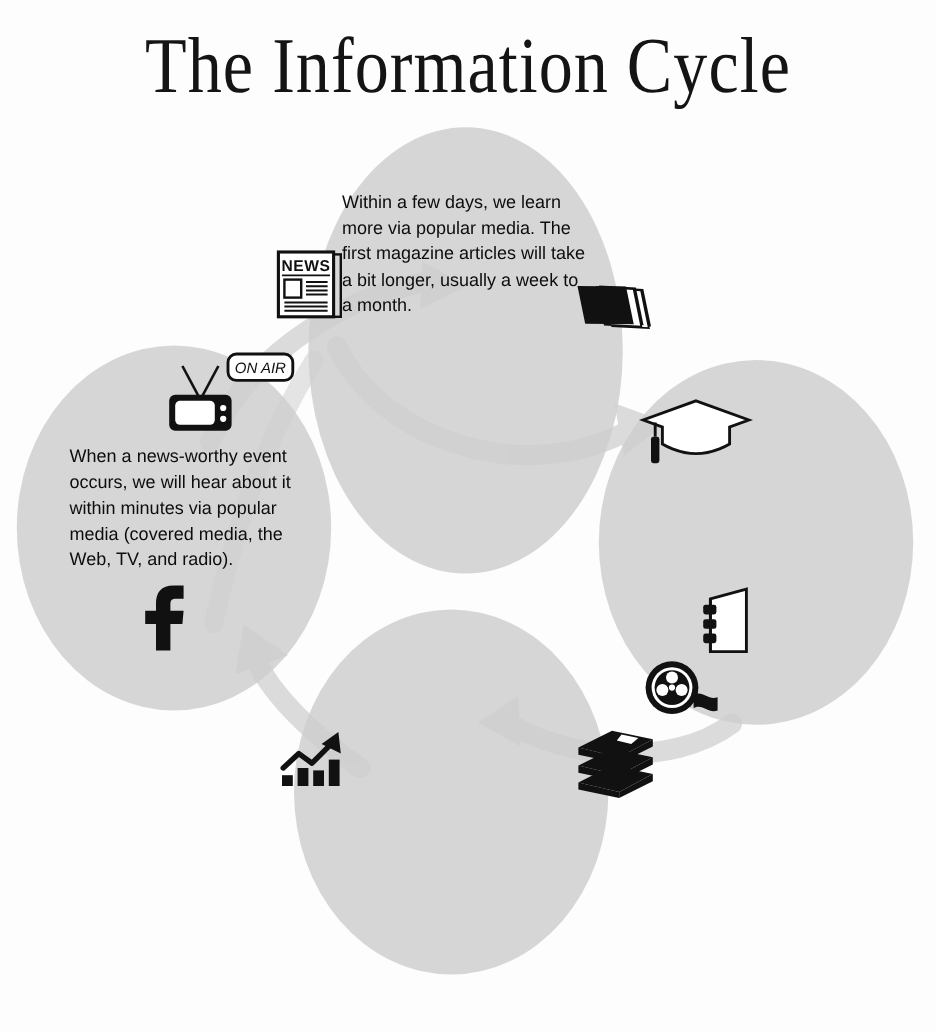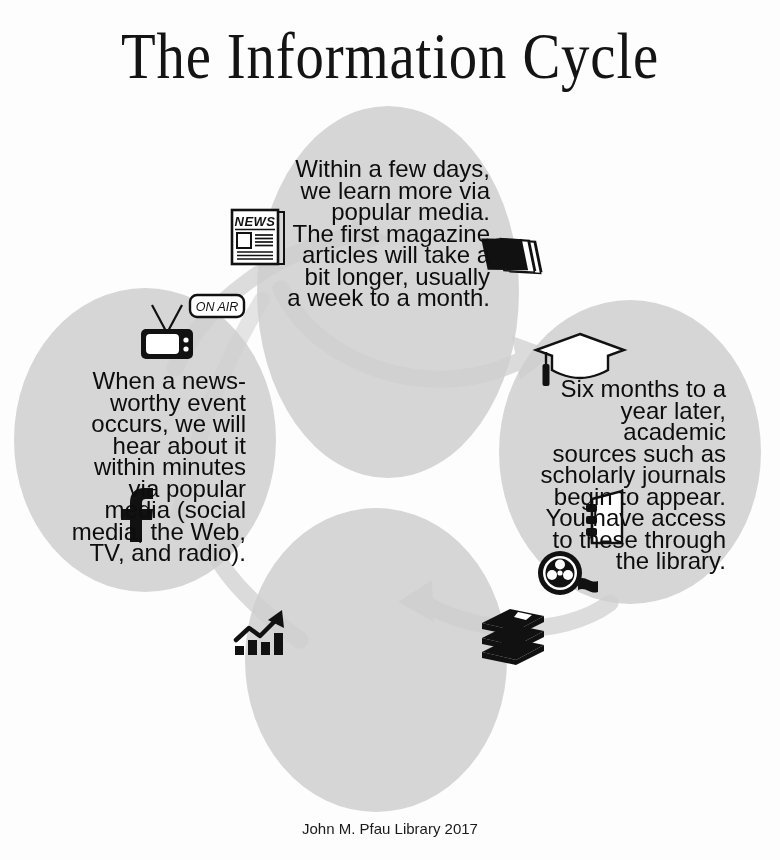--- a/index.html
+++ b/index.html
@@ -45,23 +45,23 @@
     color: #1a1a1a;
   }
   svg.layer {
     position: absolute;
     left: 0; top: 0;
     width: 780px;
     height: 860px;
   }
   .node-text {
     position: absolute;
-    text-align: right;
+    text-align: left;
     color: #0d0d0d;
-    font-size: 24px;
+    font-size: 15px;
     line-height: 21.5px;
     white-space: pre-line;
   }
   #text-breaking { left: 285px; top: 158px; width: 205px; }
   #text-popular  { left: 58px;  top: 370px; width: 188px; }
   #text-scholarly{ left: 534px; top: 378px; width: 192px; }
   #text-books    { left: 283px; top: 568px; width: 186px; }
   .icon-box { position: absolute; }
 </style>
 </head>
@@ -99,21 +99,21 @@
       <path d="M196,562 L203,520 L240,546 Z" fill="#cfcfcf"></path>
     </g>
 
     <g opacity="0.55">
       <path d="M262,300 C225,360 200,420 178,520" fill="none" stroke="#cfcfcf" stroke-width="16" stroke-linecap="round"></path>
     </g>
   </svg>
 
   <div class="title">The Information Cycle</div>
 
-  <div class="icon-box" style="left:228px; top:207px; width:62px; height:62px;font-style:italic;">
+  <div class="icon-box" style="left:228px; top:207px; width:62px; height:62px;">
     <svg viewBox="0 0 62 62" width="62" height="62">
       <rect x="10" y="5" width="46" height="52" fill="#d8d8d8" stroke="#111" stroke-width="2"></rect>
       <rect x="4" y="3" width="46" height="54" fill="#ffffff" stroke="#111" stroke-width="2.6"></rect>
       <text x="27" y="19" text-anchor="middle" font-family="'Liberation Sans',sans-serif" font-size="13" font-weight="bold" fill="#111" letter-spacing="0.5">NEWS</text>
       <line x1="7" y1="22.5" x2="47" y2="22.5" stroke="#111" stroke-width="1.6"></line>
       <rect x="9" y="26" width="14" height="15" fill="#fff" stroke="#111" stroke-width="2"></rect>
       <g stroke="#111" stroke-width="1.7">
         <line x1="27" y1="28" x2="45" y2="28"></line>
         <line x1="27" y1="31.5" x2="45" y2="31.5"></line>
         <line x1="27" y1="35" x2="45" y2="35"></line>
@@ -216,20 +216,18 @@
         <polygon points="4,21 32,7 66,14 38,29" fill="#111"></polygon>
         <polygon points="4,21 4,27 38,34 38,29" fill="#111"></polygon>
         <polygon points="66,14 66,20 38,34 38,29" fill="#111"></polygon>
         <polygon points="40,10 54,13 48,18 36,15" fill="#fff"></polygon>
       </g>
     </svg>
   </div>
 
   <div id="text-breaking" class="node-text">Within a few days, we learn more via popular media. The first magazine articles will take a bit longer, usually a week to a month.</div>
 
-  <div id="text-popular" class="node-text">When a news-worthy event occurs, we will hear about it within minutes via popular media (social media, the Web, TV, and radio).</div>
-
-  <div id="text-scholarly" class="node-text">Six months to a year later, academic sources such as scholarly journals begin to appear. You have access to these through the library.</div>
-
-
-  <div class="footer">John M. Pfau Library 2017</div>
+  <div id="text-popular" class="node-text">When a news-worthy event occurs, we will hear about it within minutes via popular media (covered media, the Web, TV, and radio).</div>
+
+
+
 
 </div>
 
 </body></html>

